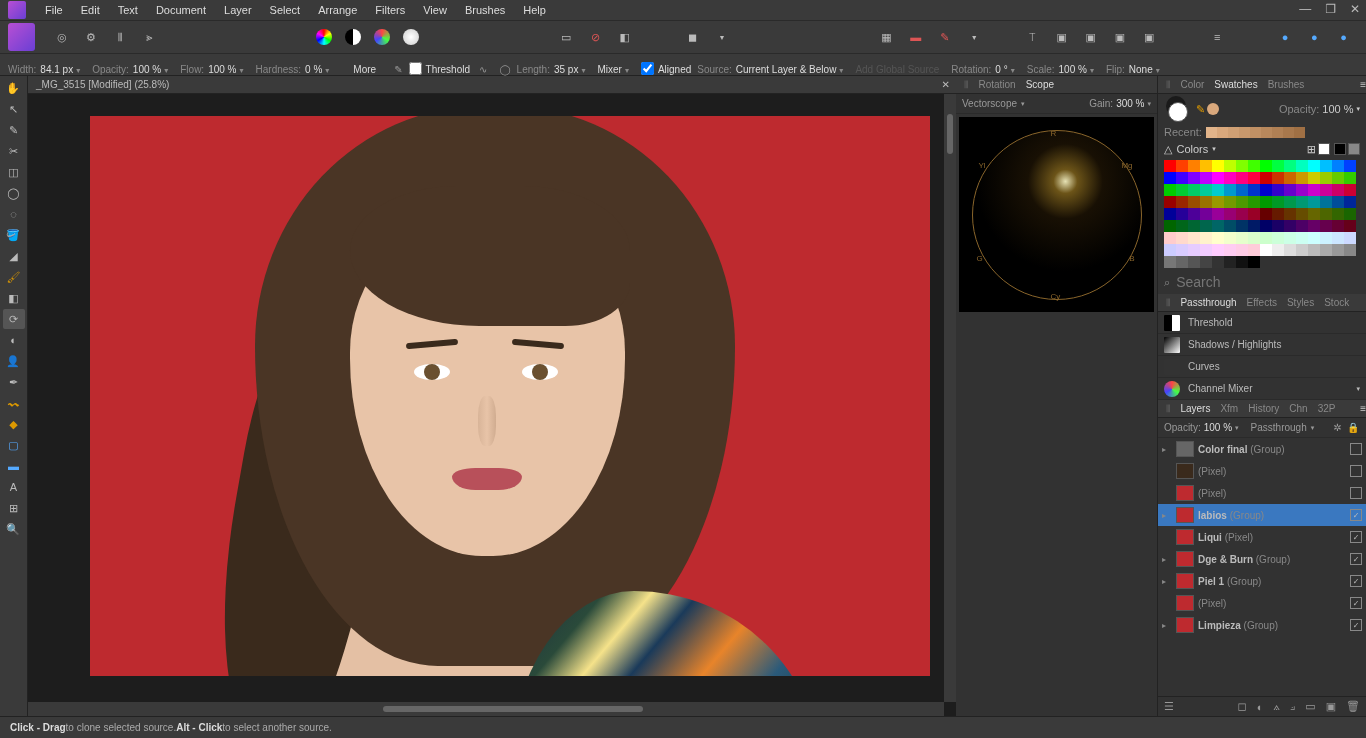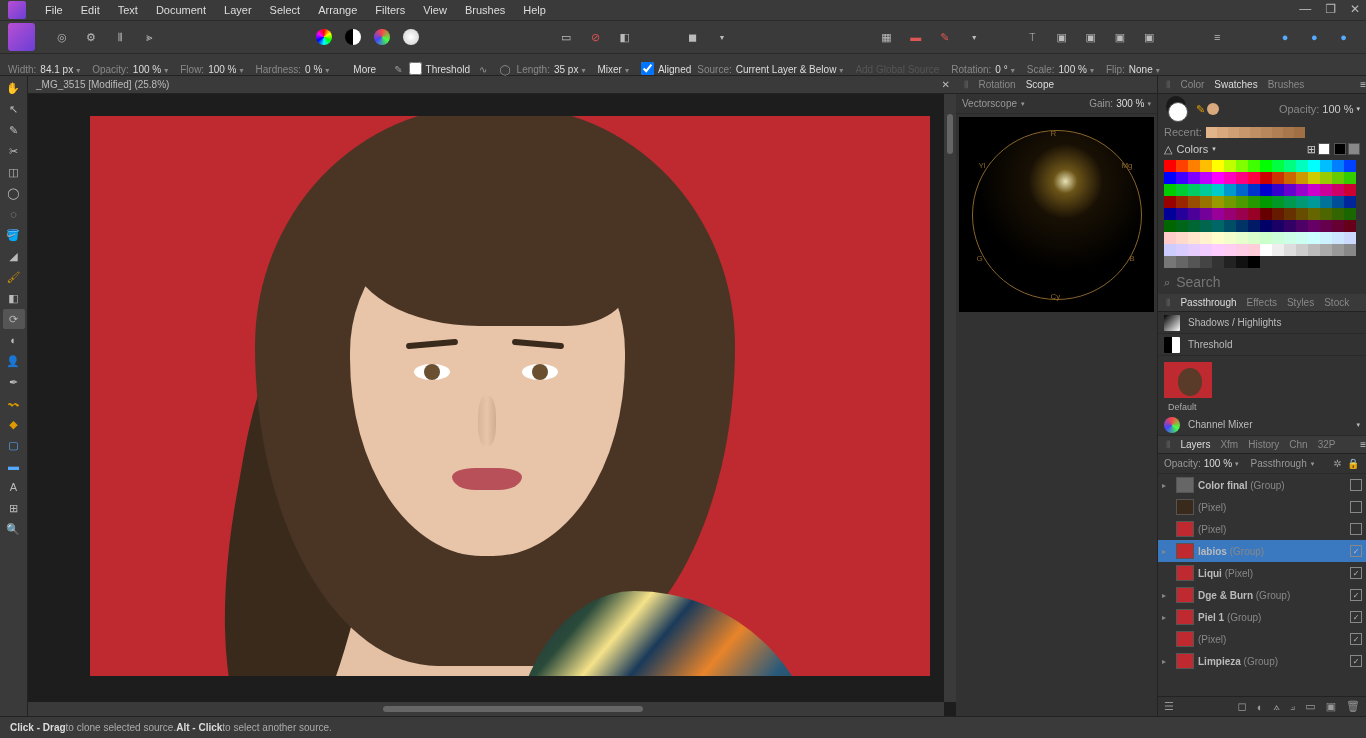--- a/index.html
+++ b/index.html
@@ -465,35 +465,31 @@
       </div>
 
       <div class="panel-tabs">
         <span style="color:#666">⦀</span>
         <span class="tab active">Passthrough</span>
         <span class="tab">Effects</span>
         <span class="tab">Styles</span>
         <span class="tab">Stock</span>
       </div>
       <div class="adj-item">
+          <div class="adj-icon" style="background:linear-gradient(90deg,#000 50%,#fff 50%)"></div>
+          <span>Threshold</span>
+        </div>
+      <div class="adj-item">
           <div class="adj-icon" style="background:linear-gradient(135deg,#000,#fff)"></div>
           <span>Shadows / Highlights</span>
         </div>
       <div class="adj-item">
-          <div class="adj-icon" style="background:linear-gradient(90deg,#000 50%,#fff 50%)"></div>
-          <span>Threshold</span>
-        </div>
-      <div style="padding:2px 0">
-        <div class="thumb-preview">
-          <div style="position:absolute;inset:4px;background:#be2a2f">
-              <div style="position:absolute;top:2px;left:10px;width:24px;height:28px;background:#5a3a28;border-radius:50%"></div>
-            </div>
-        </div>
-        <div style="font-size:9px;padding-left:10px;color:#aaa">Default</div>
-      </div>
+          <div class="adj-icon" style="background:#333"></div>
+          <span>Curves</span>
+        </div>
       <div class="adj-item">
           <div class="adj-icon" style="background:conic-gradient(#f44,#4f4,#44f,#f44);border-radius:50%"></div>
           <span>Channel Mixer</span>
           <span style="flex:1"></span>
           <span style="font-size:7px">▾</span>
         </div>
 
       <div class="panel-tabs">
         <span style="color:#666">⦀</span>
         <span class="tab active">Layers</span>

